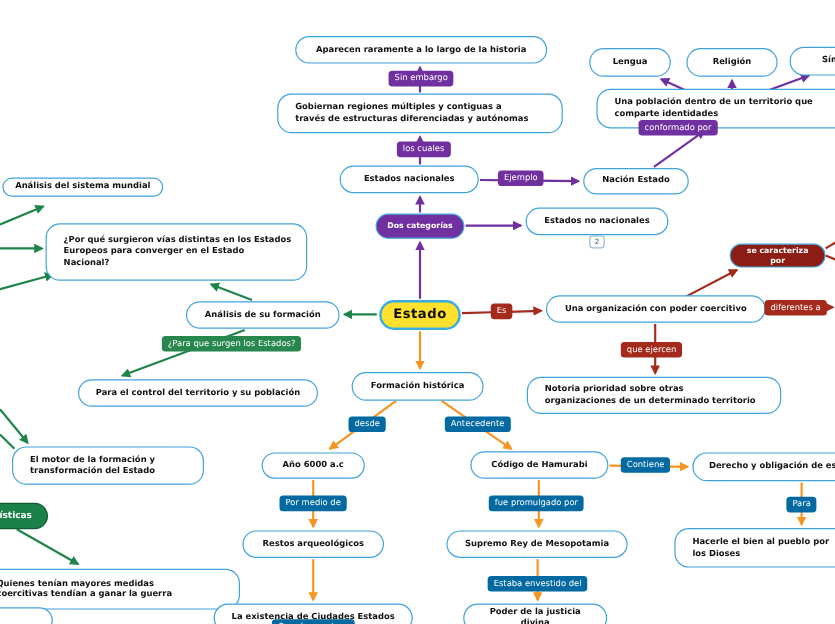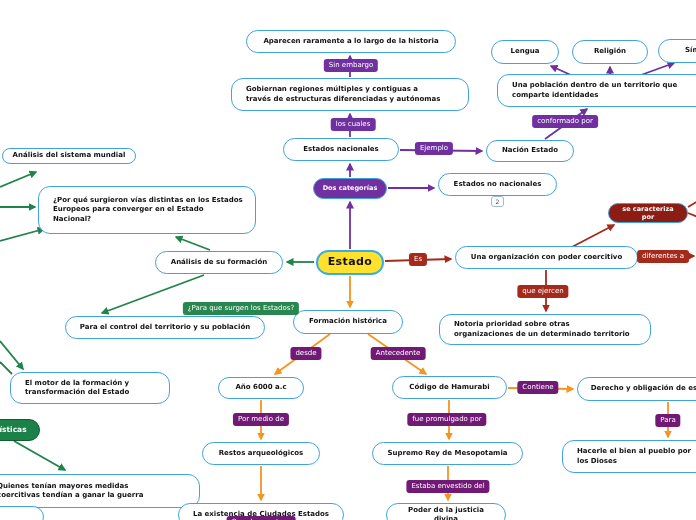--- a/index.html
+++ b/index.html
@@ -22,21 +22,21 @@
   .node.category{background:#7030A0;color:#fff;font-size:6.5px;border-radius:11px;border-width:1.6px;}
   .node.redpill{background:#8B1D14;color:#fff;font-size:6.5px;border-radius:11px;border-width:1.6px;}
   .node.greenpill{background:#1C8049;color:#fff;font-size:7.5px;border:1.6px solid #0F5C33;border-radius:11px;}
   .clabel{
     position:absolute;transform:translateX(-50%);z-index:3;
     color:#fff;font-size:7px;line-height:1;padding:3px 5px;border-radius:3px;white-space:nowrap;
   }
   .clabel.purple{background:#7030A0;}
   .clabel.green{background:#27874F;}
   .clabel.red{background:#A42A1C;}
-  .clabel.orange{background:#701a75;}
+  .clabel.orange{background:#0369a1;}
   .badge{
     position:absolute;box-sizing:border-box;background:#fff;border:1px solid #9BBCD8;border-radius:3px;
     font-size:6px;color:#444;display:flex;align-items:center;justify-content:center;z-index:2;
   }
 </style>
 </head>
 <body>
 
 <div id="canvas">
   <svg id="edges" width="696" height="520">
@@ -124,22 +124,22 @@
     <div class="node concept" style="left: 372px; top: 442px; width: 151px; height: 23px;">Supremo Rey de Mesopotamia</div>
     <div class="node concept" style="left: 386px; top: 503px; width: 120px; height: 24px;">Poder de la justicia divina</div>
     <div class="node concept" style="left: 577px; top: 377px; width: 142px; height: 24px;">Derecho y obligación de esta</div>
     <div class="node concept multi" style="left: 562px; top: 440px; width: 150px; height: 33px;">Hacerle el bien al pueblo por
 los Dioses</div>
     <div class="node category" style="left: 313px; top: 178px; width: 74px; height: 21px;">Dos categorías</div>
     <div class="node concept" style="left: -32px; top: 506px; width: 76px; height: 22px;"></div>
     <div class="clabel purple" style="left: 351px; top: 59px;">Sin embargo</div>
     <div class="clabel purple" style="left: 353px; top: 118px;">los cuales</div>
     <div class="clabel purple" style="left: 434px; top: 142px;">Ejemplo</div>
-    <div class="clabel purple" style="left: 565px; top: 115px;">conformado por</div>
-    <div class="clabel green" style="left: 193px; top: 302px; margin-left: 48px;">¿Para que surgen los Estados?</div>
+    <div class="clabel purple" style="left: 565px; top: 100px;">conformado por</div>
+    <div class="clabel green" style="left: 193px; top: 280px;">¿Para que surgen los Estados?</div>
     <div class="clabel red" style="left: 418px; top: 253px;">Es</div>
     <div class="clabel red" style="left: 663px; top: 250px;">diferentes a</div>
     <div class="clabel red" style="left: 543px; top: 285px;">que ejercen</div>
     <div class="clabel orange" style="left: 306px; top: 347px;">desde</div>
     <div class="clabel orange" style="left: 398px; top: 347px;">Antecedente</div>
     <div class="clabel orange" style="left: 261px; top: 413px;">Por medio de</div>
     <div class="clabel orange" style="left: 261px; top: 480px; margin-top: 36px;">Que demuestran</div>
     <div class="clabel orange" style="left: 447px; top: 413px;">fue promulgado por</div>
     <div class="clabel orange" style="left: 448px; top: 480px;">Estaba envestido del</div>
     <div class="clabel orange" style="left: 538px; top: 381px;">Contiene</div>

